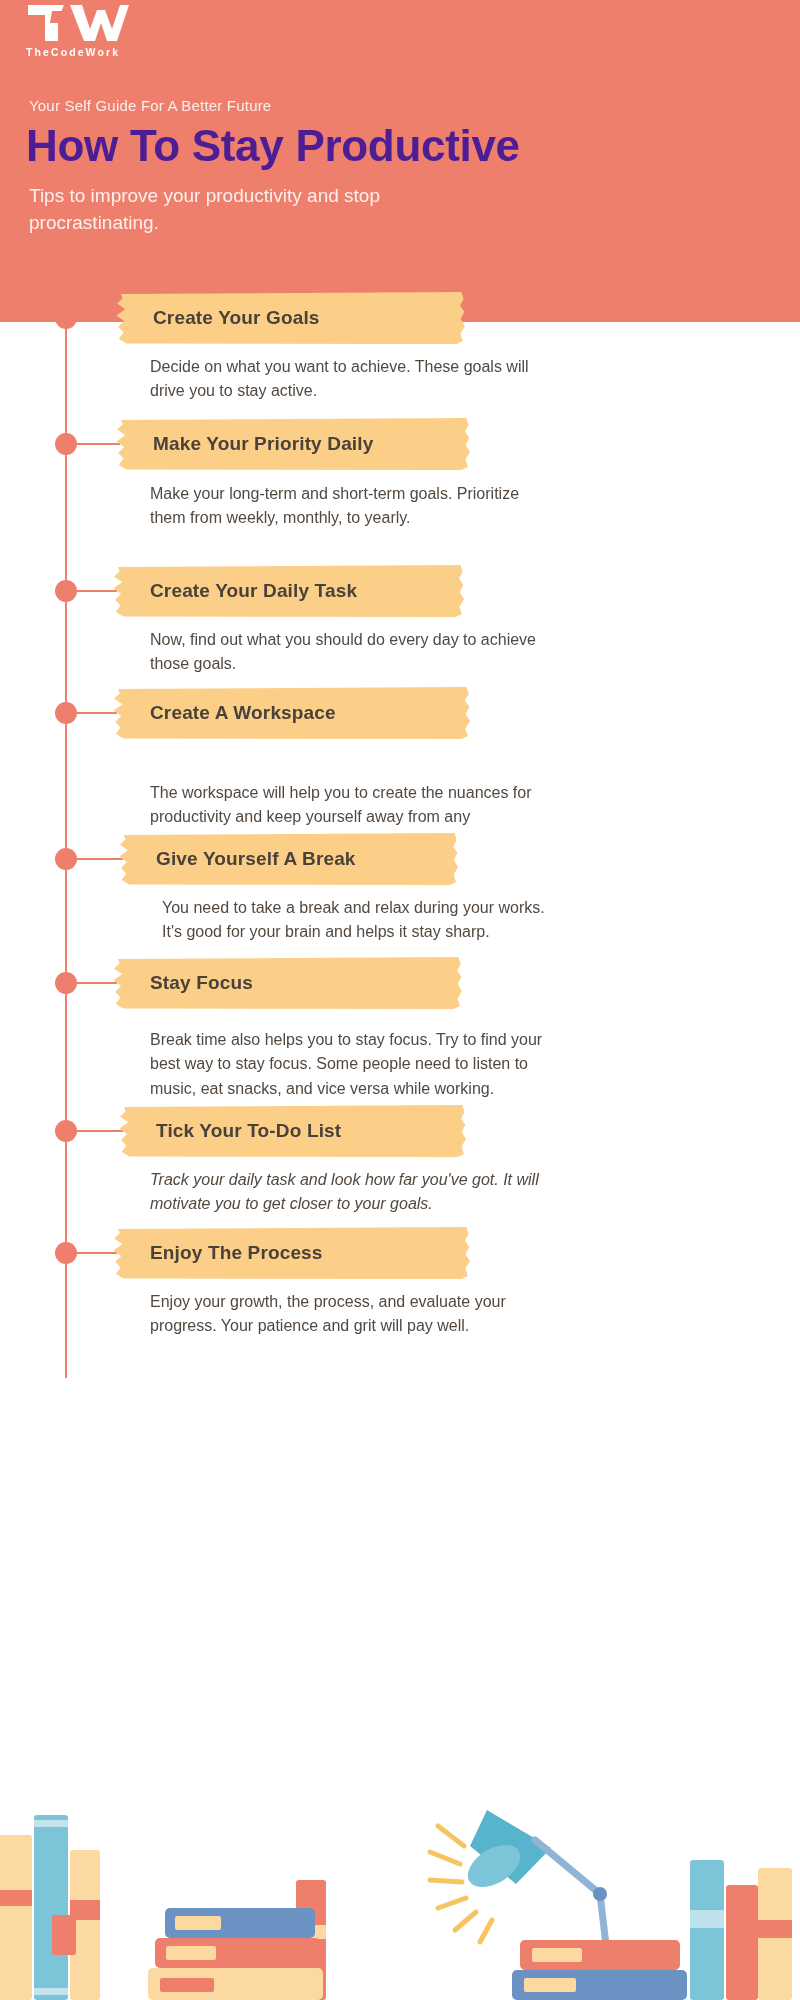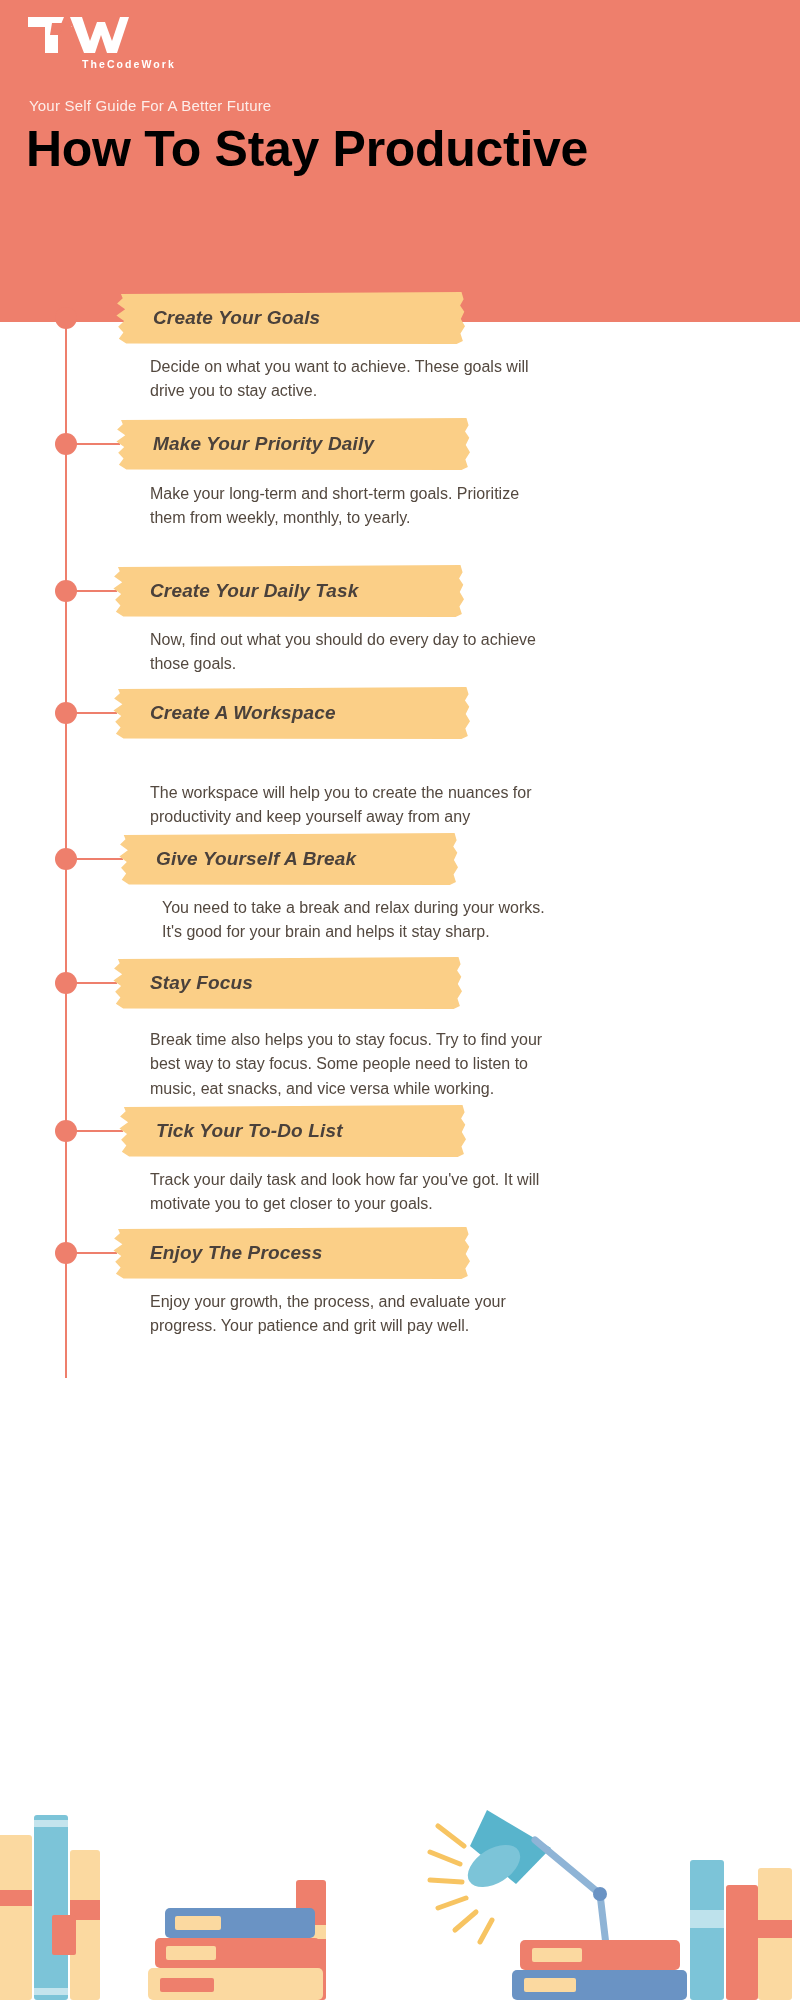--- a/index.html
+++ b/index.html
@@ -23,24 +23,23 @@
   .header {
     position: absolute;
     top: 0; left: 0;
     width: 800px;
     height: 322px;
     background: #ee7f6c;
   }
 
   .logo-block {
     position: absolute;
-    top: 14px;
+    top: 2px;
     left: 26px;
     width: 150px;
-    text-align: right;
   }
 
   .logo-mark { display: block; }
 
   .logo-word {
     margin-top: 2px;
     font-size: 10.5px;
     font-weight: 700;
     letter-spacing: 2.1px;
     color: #ffffff;
@@ -54,23 +53,23 @@
     font-size: 15px;
     font-weight: 400;
     color: #fdeeea;
     letter-spacing: 0.2px;
   }
 
   .title {
     position: absolute;
     left: 26px;
     top: 122px;
-    font-size: 50px;
+    font-size: 44px;
     font-weight: 700;
-    color: #000000;
+    color: #4c1d95;
     letter-spacing: -0.3px;
     line-height: 1.08;
   }
 
   .subtitle {
     position: absolute;
     left: 29px;
     top: 183px;
     width: 470px;
     font-size: 19px;
@@ -140,21 +139,20 @@
     left: 38px;
     top: 0;
     height: 52px;
     display: flex;
     align-items: center;
     font-size: 19px;
     font-weight: 700;
     color: #4a413b;
     letter-spacing: 0.15px;
     white-space: nowrap;
-    font-style: italic;
   }
 
   .body-text {
     position: absolute;
     left: 150px;
     width: 400px;
     font-size: 16px;
     line-height: 1.52;
     color: #53483f;
     font-weight: 400;
@@ -186,20 +184,21 @@
         <path d="M44 3 L56 3 L64 27 L71 8 L79 8 L86 27 L94 3 L103 3 L91 39 L81 39 L75 21 L69 39 L58 39 Z" fill="#ffffff"></path>
         <path d="M26 9 L40 9 L33 21 L24 21 Z" fill="#ee7f6c"></path>
       </svg>
       <div class="logo-word">TheCodeWork</div>
     </div>
 
     <div class="eyebrow">Your Self Guide For A Better Future</div>
 
     <h1 class="title">How To Stay Productive</h1>
 
+    <div class="subtitle">Tips to improve your productivity and stop procrastinating.</div>
   </div>
 
   <div class="timeline-line"></div>
 
   <div class="steps" id="steps-root">
       <div class="step">
         <div class="dot" style="top: 307px;"></div>
         <div class="connector" style="top: 317px; width: 44px;"></div>
         <div class="banner" style="left: 115px; top: 292px; width: 350px; background: rgb(251, 207, 135);"></div>
         <div class="banner-title" style="left: 153px; top: 292px;">Create Your Goals</div>
@@ -238,21 +237,21 @@
         <div class="connector" style="top: 982px; width: 41px;"></div>
         <div class="banner" style="left: 112px; top: 957px; width: 350px; background: rgb(251, 207, 135);"></div>
         <div class="banner-title" style="left: 150px; top: 957px;">Stay Focus</div>
         <div class="body-text" style="top: 1020px; margin-top: 8px;">Break time also helps you to stay focus. Try to find your best way to stay focus. Some people need to listen to music, eat snacks, and vice versa while working.</div>
       </div>
       <div class="step">
         <div class="dot" style="top: 1120px;"></div>
         <div class="connector" style="top: 1130px; width: 47px;"></div>
         <div class="banner" style="left: 118px; top: 1105px; width: 348px; background: rgb(251, 207, 135);"></div>
         <div class="banner-title" style="left: 156px; top: 1105px;">Tick Your To-Do List</div>
-        <div class="body-text" style="top: 1168px;">Track your daily task and look how far you've got. It will motivate you to get closer to your goals.</div>
+        <div class="body-text" style="top: 1168px; font-style: italic;">Track your daily task and look how far you've got. It will motivate you to get closer to your goals.</div>
       </div>
       <div class="step">
         <div class="dot" style="top: 1242px;"></div>
         <div class="connector" style="top: 1252px; width: 41px;"></div>
         <div class="banner" style="left: 112px; top: 1227px; width: 358px; background: rgb(251, 207, 135);"></div>
         <div class="banner-title" style="left: 150px; top: 1227px;">Enjoy The Process</div>
         <div class="body-text" style="top: 1290px;">Enjoy your growth, the process, and evaluate your progress. Your patience and grit will pay well.</div>
       </div>
     </div>
 

